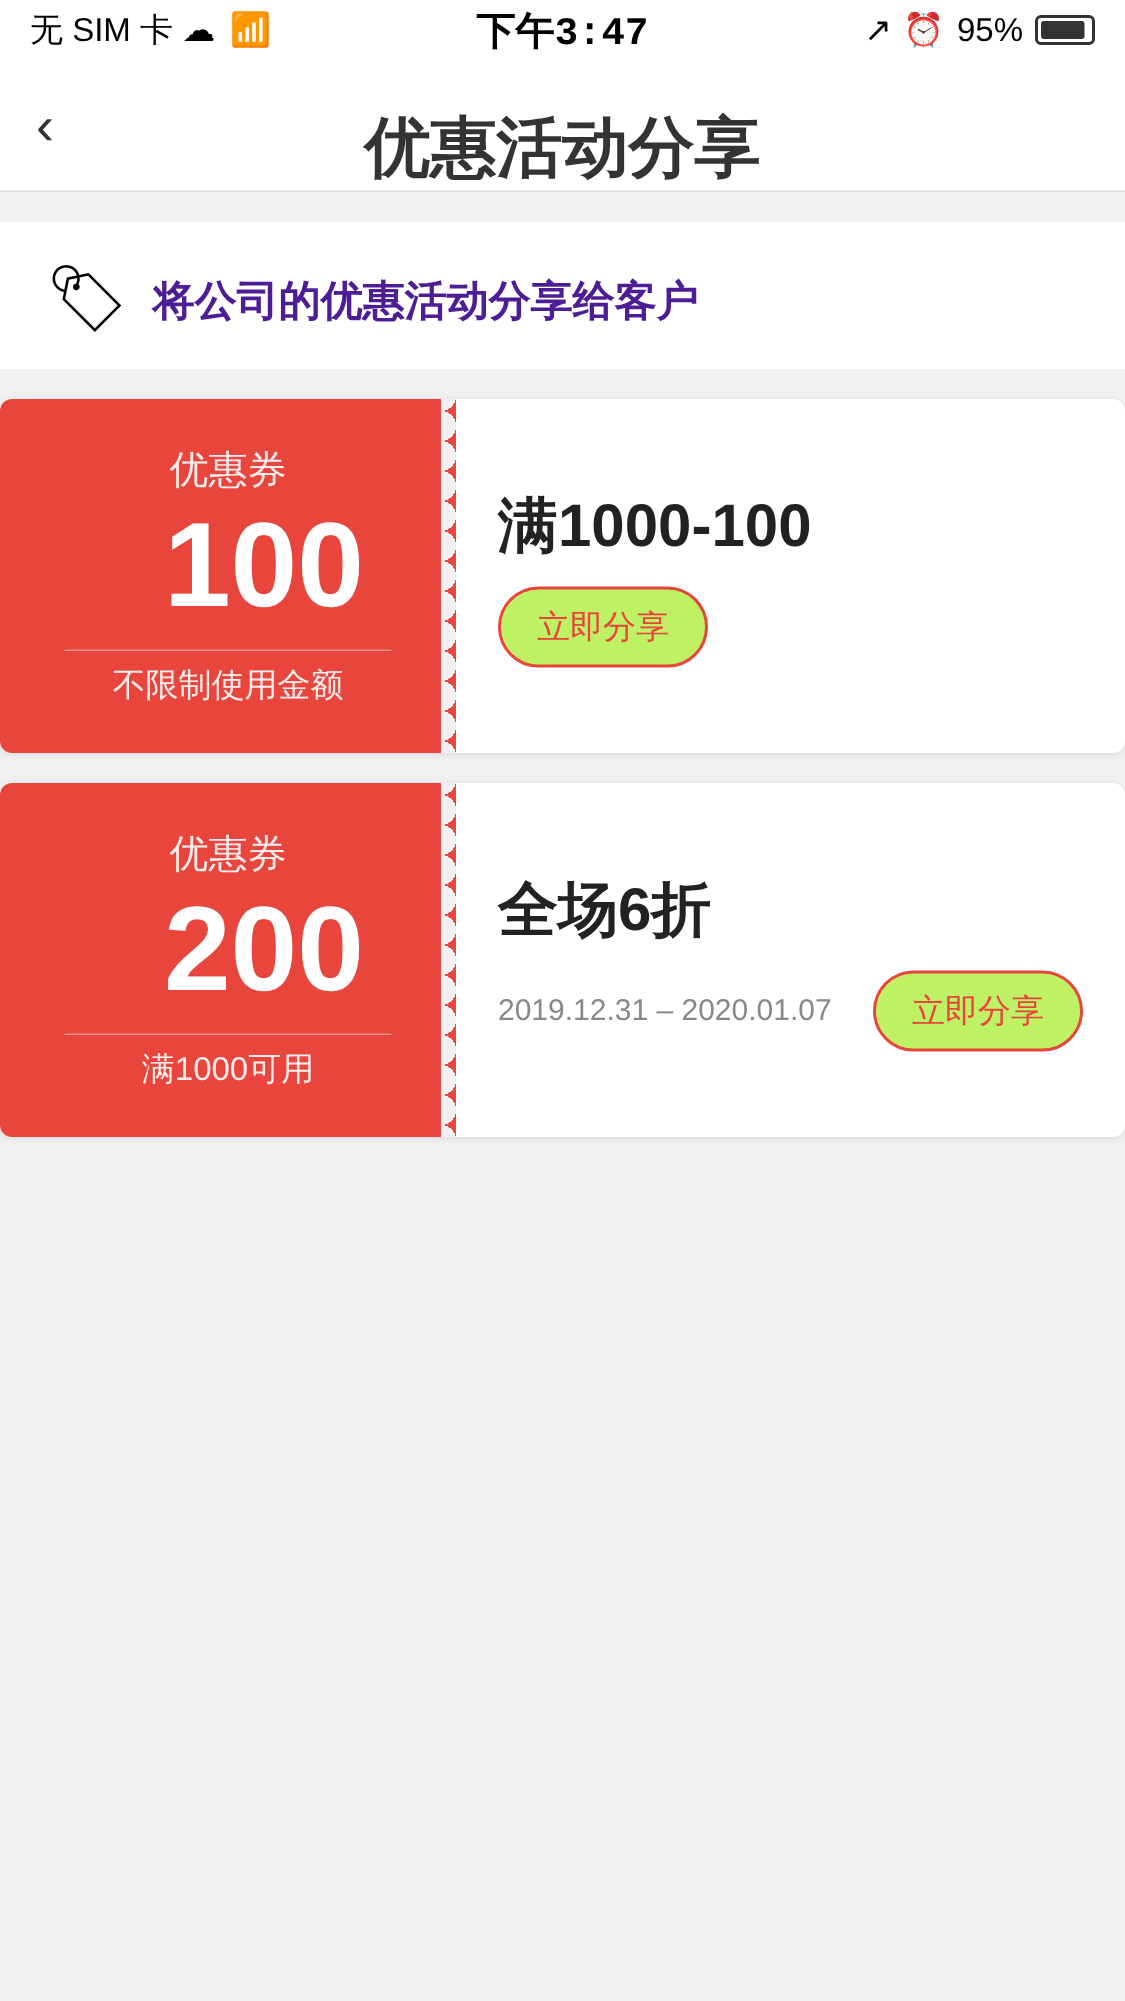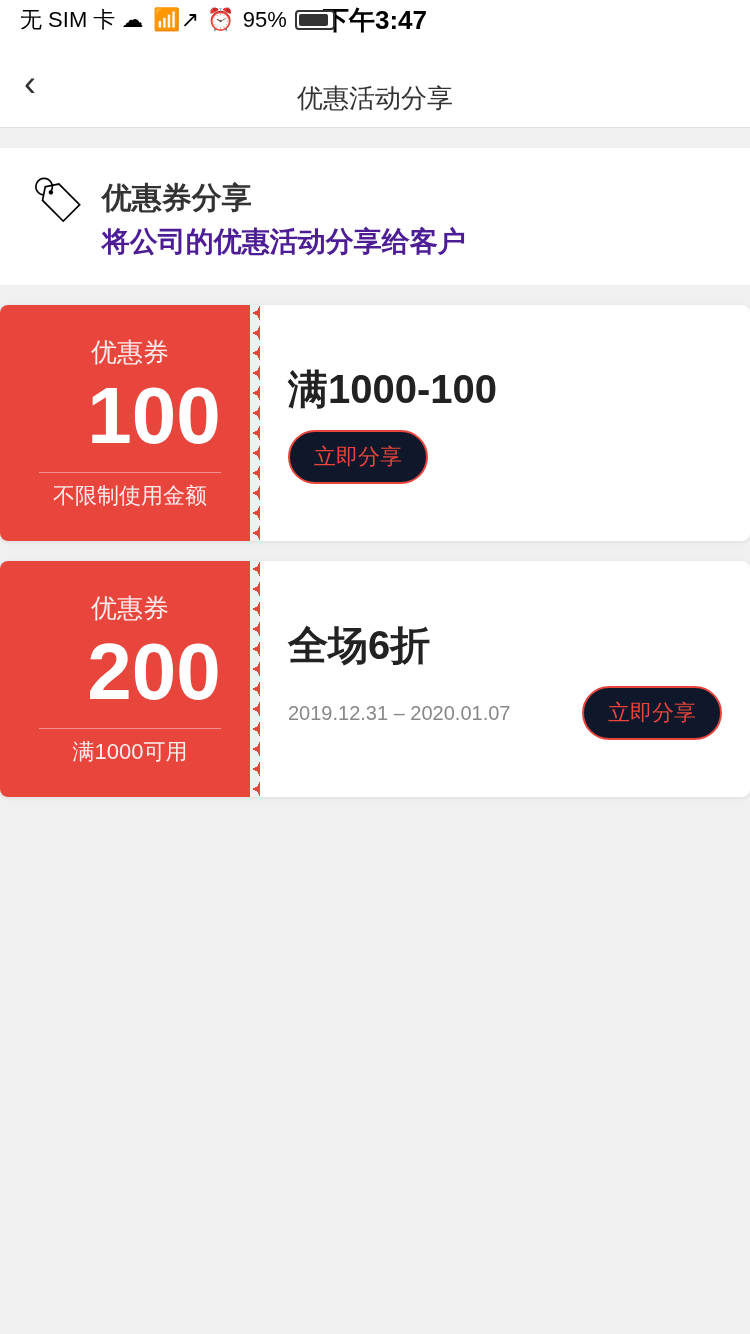--- a/index.html
+++ b/index.html
@@ -12,36 +12,38 @@
       overflow-x: hidden;
     }
 
     
     .status-bar {
       width: 100%;
       height: 40px;
       background: #fff;
       display: flex;
       align-items: center;
+      justify-content: space-between;
       padding: 0 20px;
       font-size: 24px;
       font-weight: 500;
     }
     .status-left {
       display: flex;
       align-items: center;
       gap: 10px;
       font-size: 22px;
     }
     .status-center {
       font-size: 26px;
       font-weight: 600;
       position: absolute;
       left: 50%;
       transform: translateX(-50%);
+      font-family: Liberation Mono, monospace;
     }
     .status-right {
       display: flex;
       align-items: center;
       gap: 8px;
       font-size: 22px;
     }
     .battery-body {
       width: 40px;
       height: 20px;
@@ -71,22 +73,22 @@
       border-bottom: 1px solid #e0e0e0;
     }
     .nav-back {
       position: absolute;
       left: 24px;
       font-size: 36px;
       color: #333;
       cursor: pointer;
     }
     .nav-title {
-      font-size: 26px;
-      font-weight: 400;
+      font-size: 44px;
+      font-weight: 700;
       color: #333;
       margin-top: 30px;
     }
 
     
     .section-header {
       background: #fff;
       padding: 30px 30px 24px 30px;
       display: flex;
       align-items: flex-start;
@@ -125,21 +127,21 @@
       align-items: stretch;
       margin-bottom: 20px;
       border-radius: 8px;
       overflow: hidden;
       box-shadow: 0 1px 4px rgba(0,0,0,0.08);
       position: relative;
     }
 
     
     .coupon-left {
-      width: 260px;
+      width: 304px;
       background: #e8453c;
       display: flex;
       flex-direction: column;
       align-items: center;
       justify-content: center;
       padding: 30px 16px;
       position: relative;
       flex-shrink: 0;
     }
     
@@ -202,21 +204,21 @@
     .coupon-date {
       font-size: 20px;
       color: #888;
     }
     .share-btn {
       border: 2px solid #e8453c;
       border-radius: 30px;
       padding: 10px 24px;
       font-size: 22px;
       color: #e8453c;
-      background: #0f172a;
+      background: #bef264;
       cursor: pointer;
       white-space: nowrap;
       text-align: center;
     }
 
     
     .bottom-space {
       min-height: 600px;
       background: #f0f0f0;
     }
@@ -242,21 +244,20 @@
 </div>
 
 <div class="nav-bar">
   <span class="nav-back">‹</span>
   <span class="nav-title">优惠活动分享</span>
 </div>
 
 <div class="section-header">
   <span class="section-icon">🏷</span>
   <div class="section-text-block">
-    <div class="section-title">优惠券分享</div>
     <div class="section-subtitle">将公司的优惠活动分享给客户</div>
   </div>
 </div>
 
 <div class="coupon-list" id="coupon-list">
 <div class="coupon-card">
       <div class="coupon-left">
         <div class="coupon-label">优惠券</div>
         <div class="coupon-amount">100</div>
         <div class="coupon-divider"></div>

